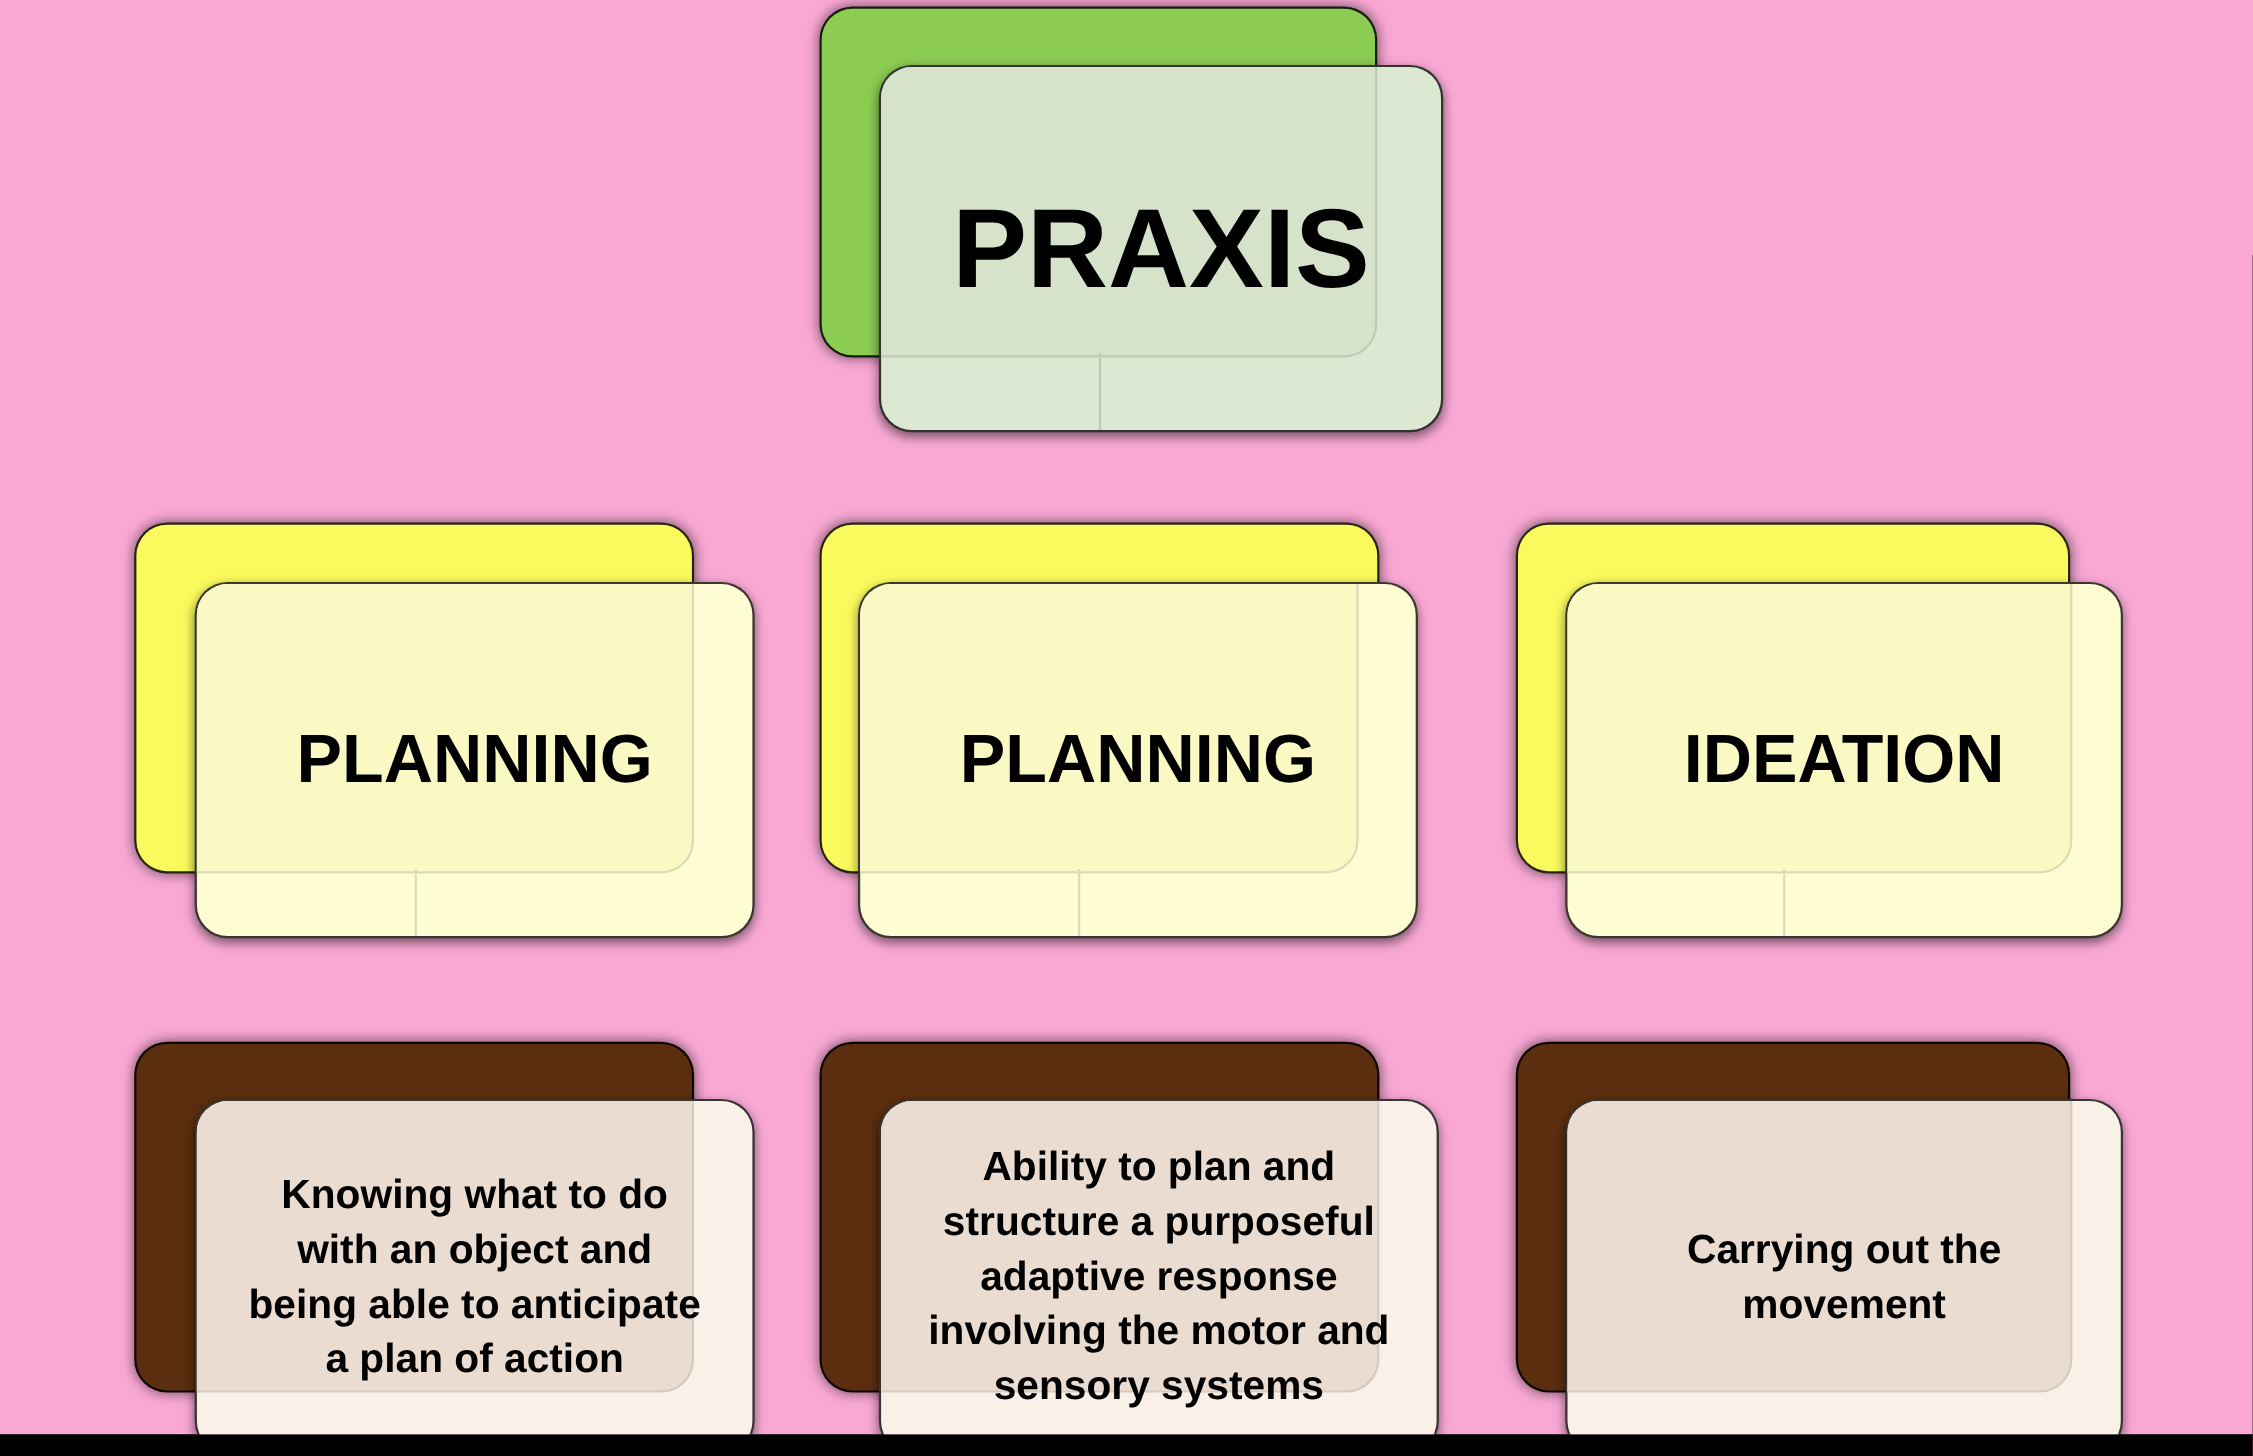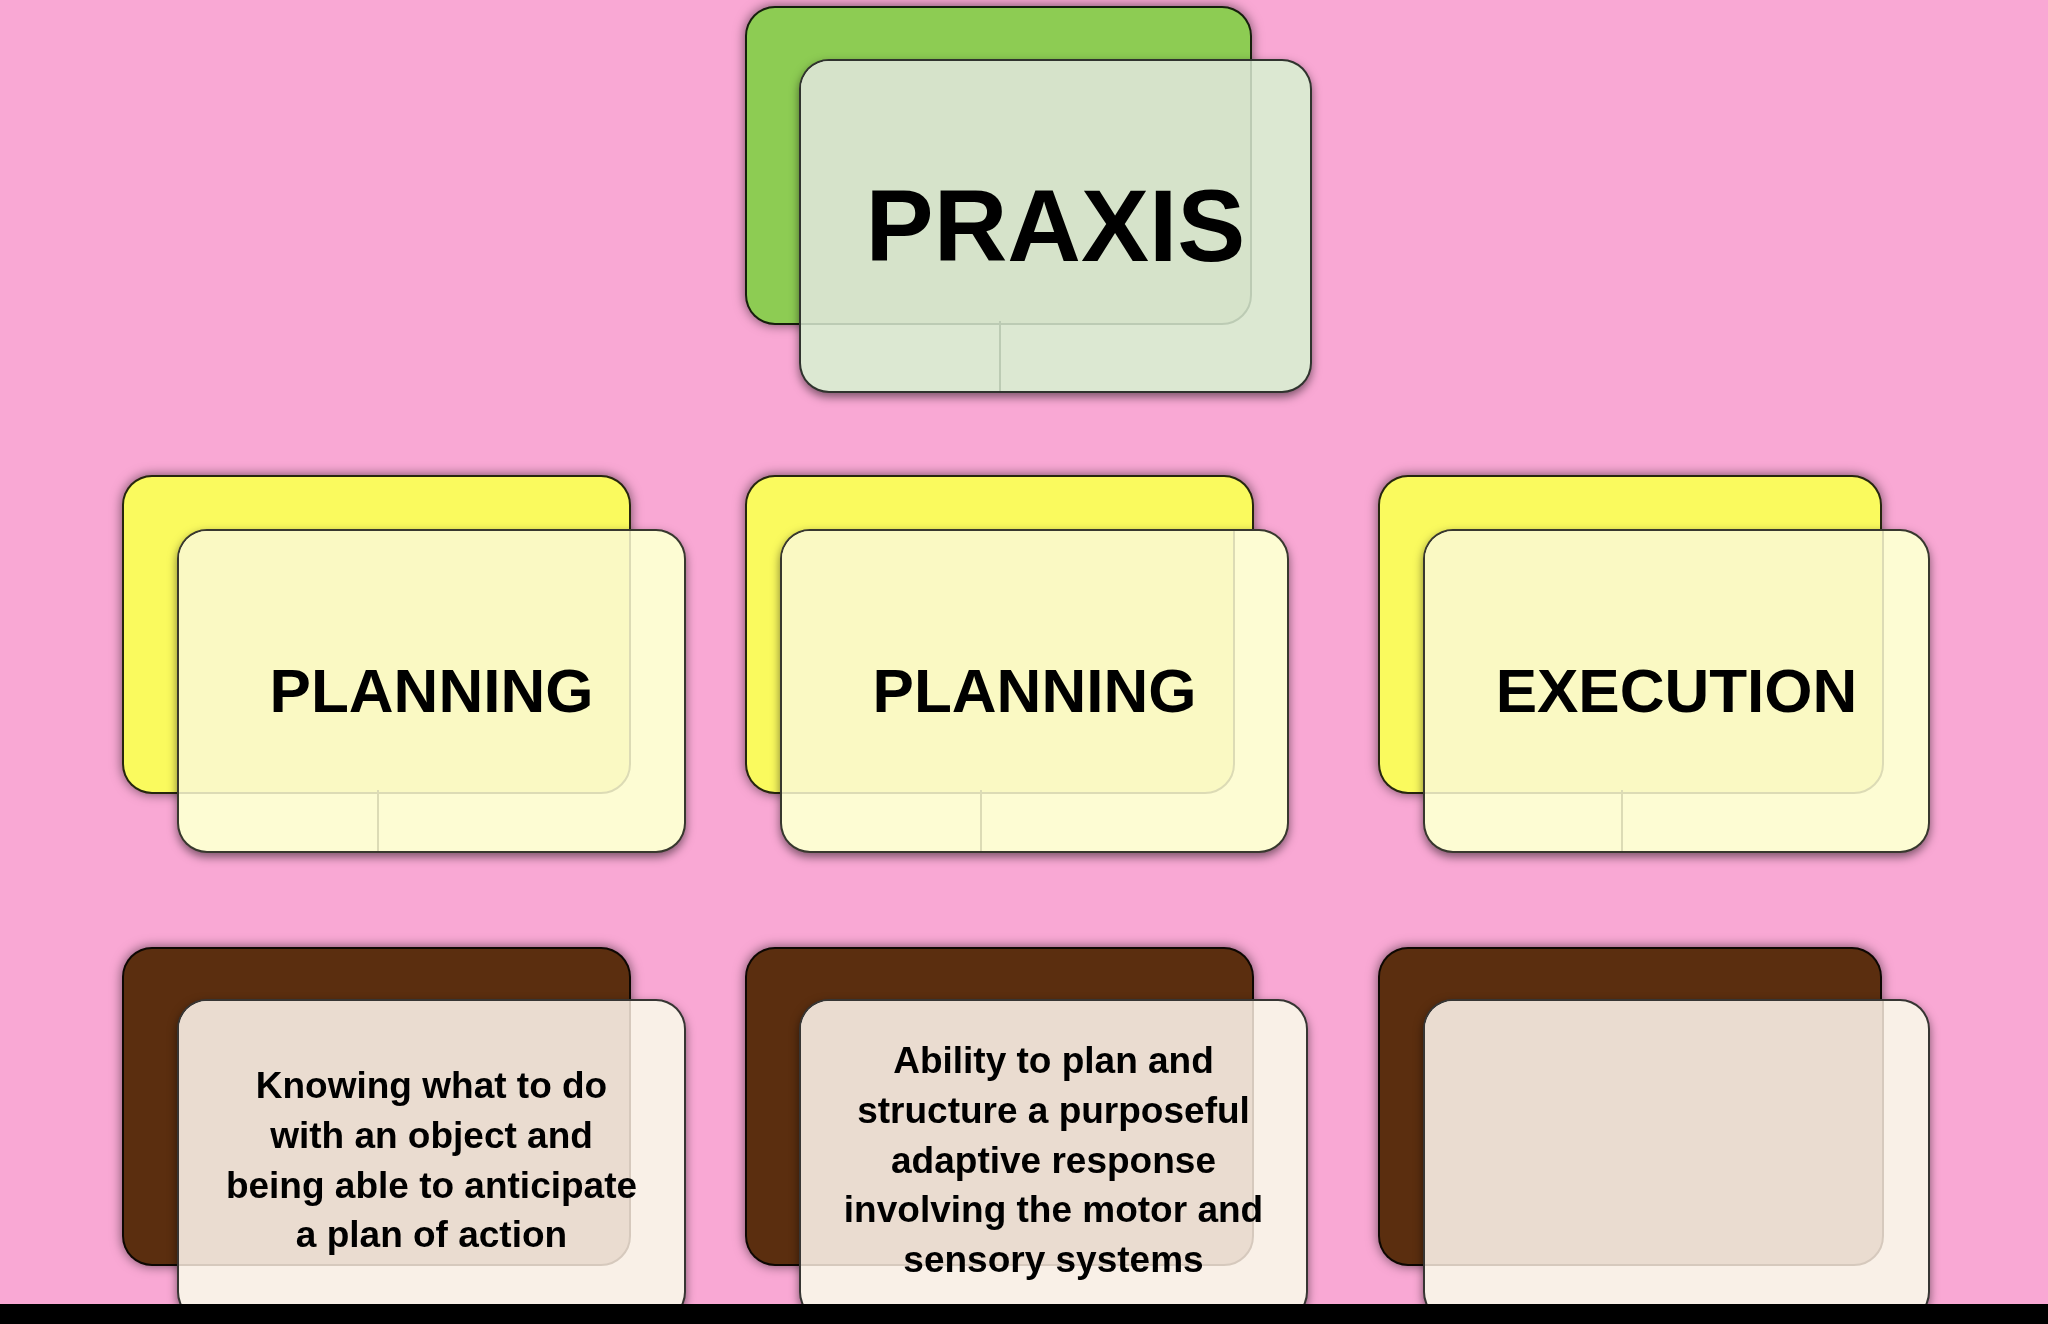--- a/index.html
+++ b/index.html
@@ -86,21 +86,21 @@
       <div class="vline yellow-line" style="left:198px;top:259px;height:61px;"></div>
       <div class="label title-size">PLANNING</div>
     </div>
   </div>
 
   <div class="unit">
     <div class="back yellow-back" style="left:1378px;top:475px;width:500px;height:315px;"></div>
     <div class="front yellow-front" style="left:1423px;top:529px;width:503px;height:320px;">
       <div class="overlay yellow-inner" style="width:457px;height:261px;"></div>
       <div class="vline yellow-line" style="left:196px;top:259px;height:61px;"></div>
-      <div class="label title-size">EXECUTION</div>
+      <div class="label title-size">IDEATION</div>
     </div>
   </div>
 
   <div class="unit">
     <div class="back brown-back" style="left:122px;top:947px;width:505px;height:315px;"></div>
     <div class="front brown-front" style="left:177px;top:999px;width:505px;height:319px;">
       <div class="overlay brown-inner" style="width:450px;height:263px;"></div>
       <div class="label desc-size">Knowing what to do
 with an object and
 being able to anticipate
@@ -117,16 +117,18 @@
 adaptive response
 involving the motor and
 sensory systems</div>
     </div>
   </div>
 
   <div class="unit">
     <div class="back brown-back" style="left:1378px;top:947px;width:500px;height:315px;"></div>
     <div class="front brown-front" style="left:1423px;top:999px;width:503px;height:319px;">
       <div class="overlay brown-inner" style="width:457px;height:263px;"></div>
+      <div class="label desc-size">Carrying out the
+movement</div>
     </div>
   </div>
 
 </div>
 
 </body></html>

